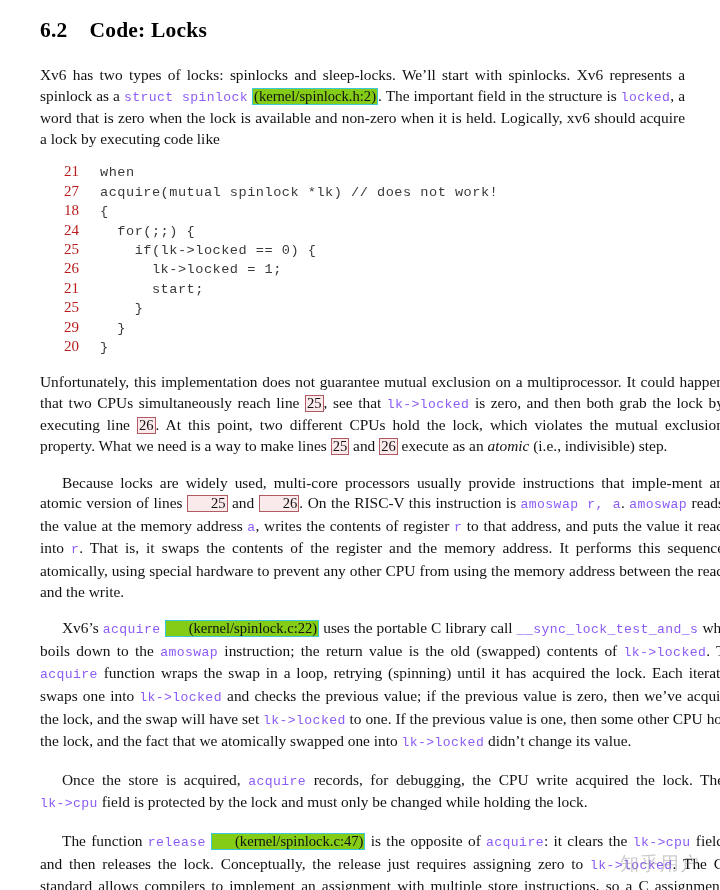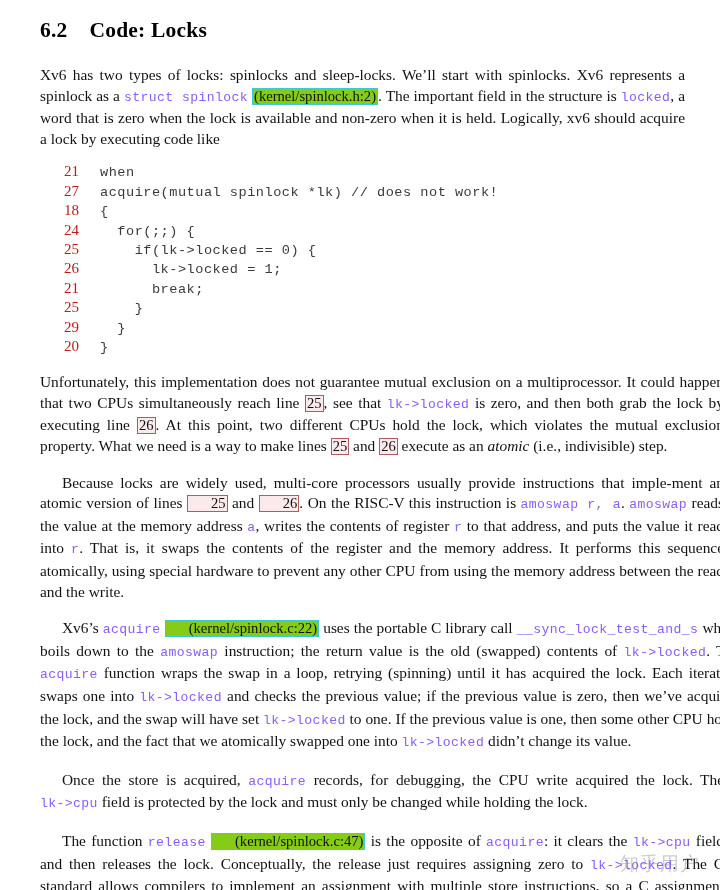--- a/index.html
+++ b/index.html
@@ -157,21 +157,21 @@
 
     <p class="body first"><span>Xv6 has two types of locks: spinlocks and sleep-locks. We’ll start with spinlocks. Xv6 represents a spinlock as a </span><code>struct spinlock</code> <span class="ref">(kernel/spinlock.h:2)</span><span>. The important field in the structure is </span><code>locked</code><span>, a word that is zero when the lock is available and non-zero when it is held. Logically, xv6 should acquire a lock by executing code like</span></p>
 
     <div class="code-block">
       <span class="code-line"><span class="ln">21</span><span class="src">when</span></span>
       <span class="code-line"><span class="ln">27</span><span class="src">acquire(mutual spinlock *lk) // does not work!</span></span>
       <span class="code-line"><span class="ln">18</span><span class="src">{</span></span>
       <span class="code-line"><span class="ln">24</span><span class="src">  for(;;) {</span></span>
       <span class="code-line"><span class="ln">25</span><span class="src">    if(lk-&gt;locked == 0) {</span></span>
       <span class="code-line"><span class="ln">26</span><span class="src">      lk-&gt;locked = 1;</span></span>
-      <span class="code-line"><span class="ln">21</span><span class="src">      break;</span></span>
+      <span class="code-line"><span class="ln">21</span><span class="src">      start;</span></span>
       <span class="code-line"><span class="ln">25</span><span class="src">    }</span></span>
       <span class="code-line"><span class="ln">29</span><span class="src">  }</span></span>
       <span class="code-line"><span class="ln">20</span><span class="src">}</span></span>
     </div>
 
     <div class="para-group">
       <p class="body"><span>Unfortunately, this implementation does not guarantee mutual exclusion on a multiprocessor. It could happen that two CPUs simultaneously reach line </span><span class="lref">25</span><span>, see that </span><code>lk-&gt;locked</code><span> is zero, and then both grab the lock by executing line </span><span class="lref">26</span><span>. At this point, two different CPUs hold the lock, which violates the mutual exclusion property. What we need is a way to make lines </span><span class="lref">25</span><span> and </span><span class="lref">26</span><span> execute as an </span><em>atomic</em><span> (i.e., indivisible) step.</span></p>
     </div>
 
     <div class="para-group">

